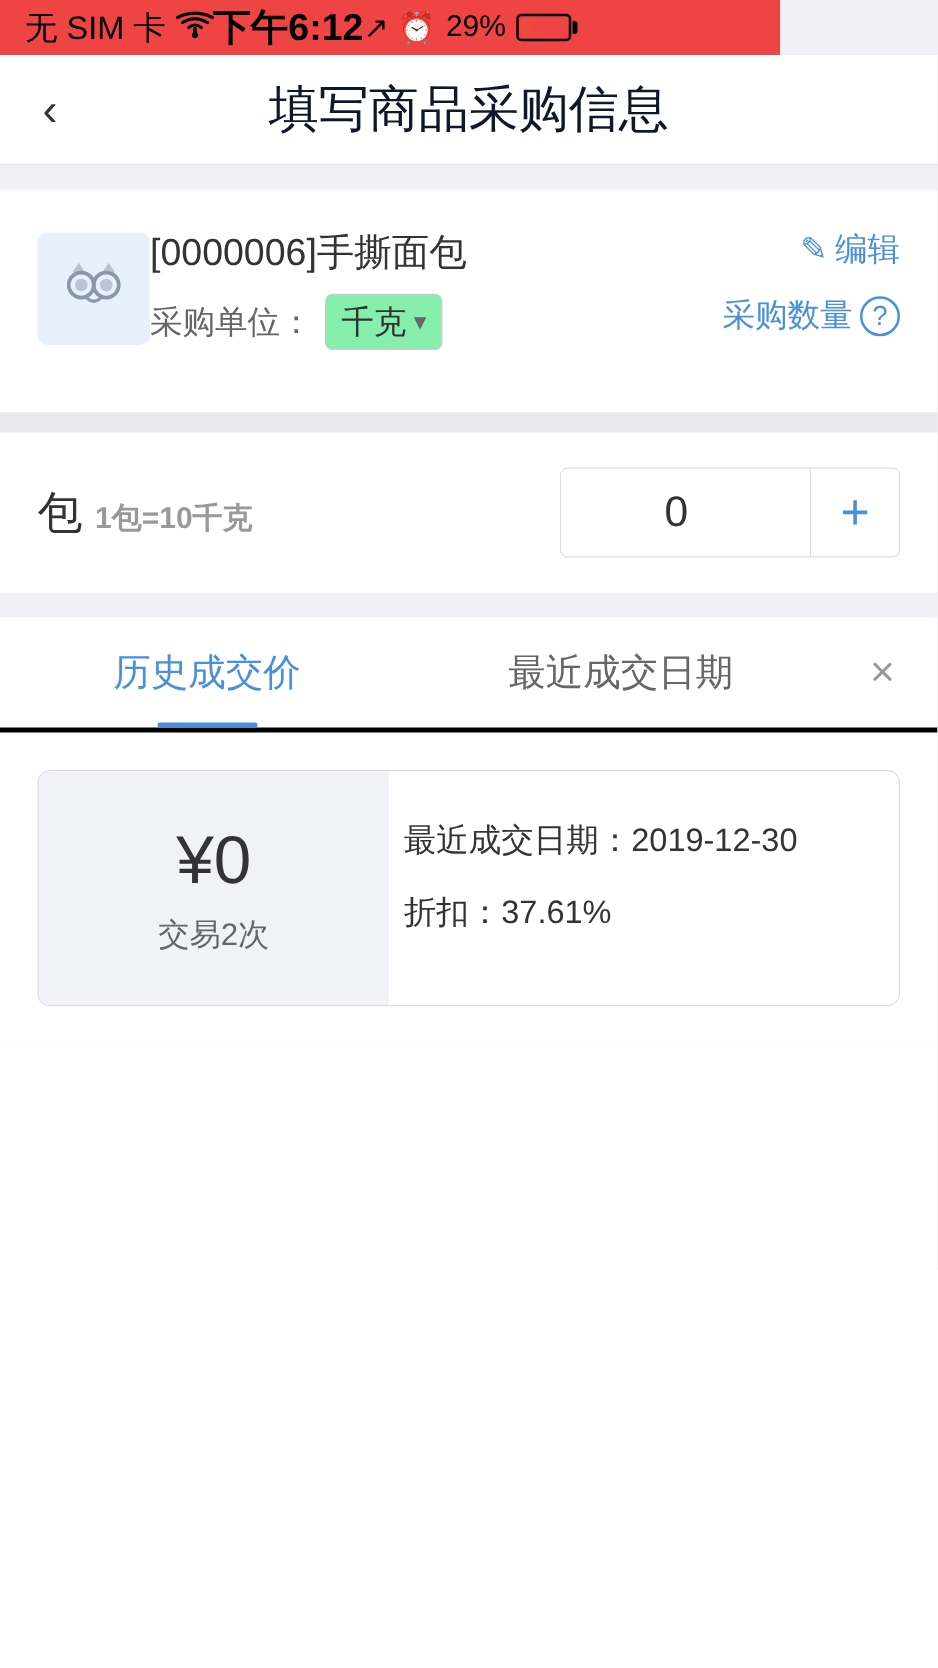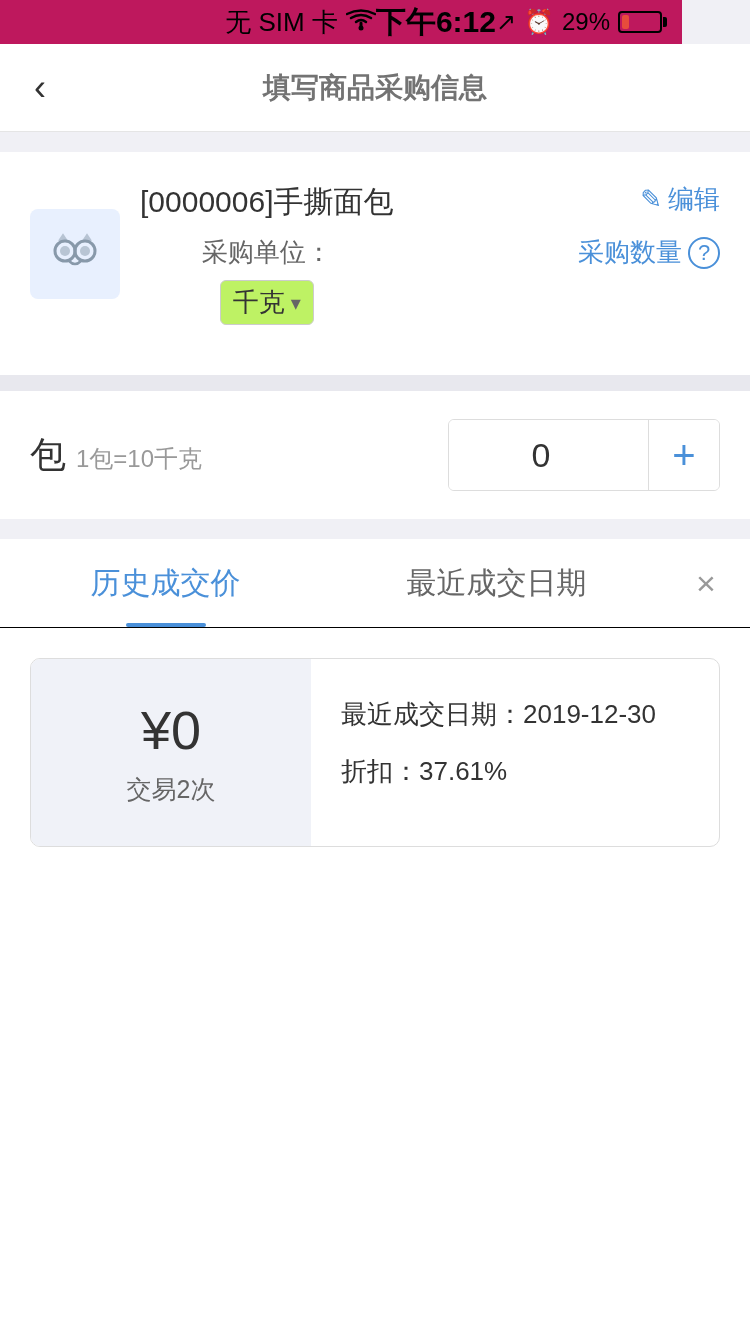--- a/index.html
+++ b/index.html
@@ -7,26 +7,26 @@
     body {
       width: 750px;
       min-height: 1334px;
       font-family: -apple-system, 'PingFang SC', 'Helvetica Neue', Arial, sans-serif;
       background: #f0f0f5;
       overflow-x: hidden;
     }
 
     
     .status-bar {
-      width: 682px;
+      width: 624px;
       height: 44px;
-      background: #be185d;
-      display: flex;
-      align-items: center;
-      justify-content: flex-end;
+      background: #ef4444;
+      display: flex;
+      align-items: center;
+      justify-content: flex-start;
       padding: 0 20px;
       font-size: 28px;
     }
     .status-left {
       display: flex;
       align-items: center;
       gap: 8px;
       font-size: 26px;
       color: #000;
     }
@@ -94,41 +94,40 @@
     }
     .back-arrow {
       font-size: 36px;
       color: #333;
       line-height: 1;
     }
     .nav-title {
       position: absolute;
       left: 50%;
       transform: translateX(-50%);
-      font-size: 28px;
-      font-weight: 700;
-      color: #737373;
+      font-size: 40px;
+      font-weight: 400;
+      color: #0f172a;
     }
 
     
     .product-card {
       background: #fff;
       margin-top: 20px;
       padding: 30px 30px 30px 30px;
     }
     .product-header {
       display: flex;
       align-items: flex-start;
       justify-content: space-between;
       margin-bottom: 20px;
     }
     .product-left {
       display: flex;
       align-items: center;
-      gap: 20px;
       justify-content: space-between;
     }
     .product-logo {
       width: 90px;
       height: 90px;
       background: #e8f0fe;
       border-radius: 8px;
       display: flex;
       align-items: center;
       justify-content: center;
@@ -142,36 +141,35 @@
     }
     .product-name {
       font-size: 30px;
       color: #333;
       font-weight: 400;
     }
     .product-unit-row {
       display: flex;
       align-items: center;
       gap: 10px;
-      flex-direction: column;
     }
     .product-unit-label {
       font-size: 26px;
       color: #666;
     }
     .unit-select {
       display: flex;
       align-items: center;
       border: 1px solid #ccc;
       border-radius: 6px;
       padding: 4px 12px;
       font-size: 26px;
       color: #333;
       gap: 6px;
-      background: #bef264;
+      background: #86efac;
     }
     .unit-select-arrow {
       font-size: 20px;
       color: #666;
     }
     .product-edit {
       display: flex;
       align-items: center;
       gap: 6px;
       color: #4a90d9;
@@ -209,20 +207,21 @@
       gap: 10px;
     }
     .quantity-unit {
       font-size: 36px;
       color: #333;
       font-weight: 500;
     }
     .quantity-sub {
       font-size: 24px;
       color: #999;
+      font-weight: bold;
     }
     .quantity-input-area {
       display: flex;
       align-items: center;
       gap: 0;
       border: 1px solid #ddd;
       border-radius: 6px;
       overflow: hidden;
     }
     .quantity-input {
@@ -250,21 +249,21 @@
     }
 
     
     .tabs-section {
       background: #fff;
       margin-top: 20px;
     }
     .tabs-bar {
       display: flex;
       align-items: center;
-      border-bottom: 1px solid #000000;
+      border-bottom: 4px solid #000000;
       position: relative;
     }
     .tab-item {
       flex: 1;
       height: 88px;
       display: flex;
       align-items: center;
       justify-content: center;
       font-size: 30px;
       color: #666;
@@ -322,21 +321,21 @@
       font-size: 54px;
       color: #333;
       font-weight: 300;
     }
     .history-trades {
       font-size: 25px;
       color: #666;
     }
     .history-detail-side {
       flex: 1;
-      padding: 36px 30px;
+      padding: 36px 12px;
       display: flex;
       flex-direction: column;
       gap: 18px;
     }
     .history-detail-item {
       font-size: 26px;
       color: #333;
       line-height: 1.5;
     }
 

